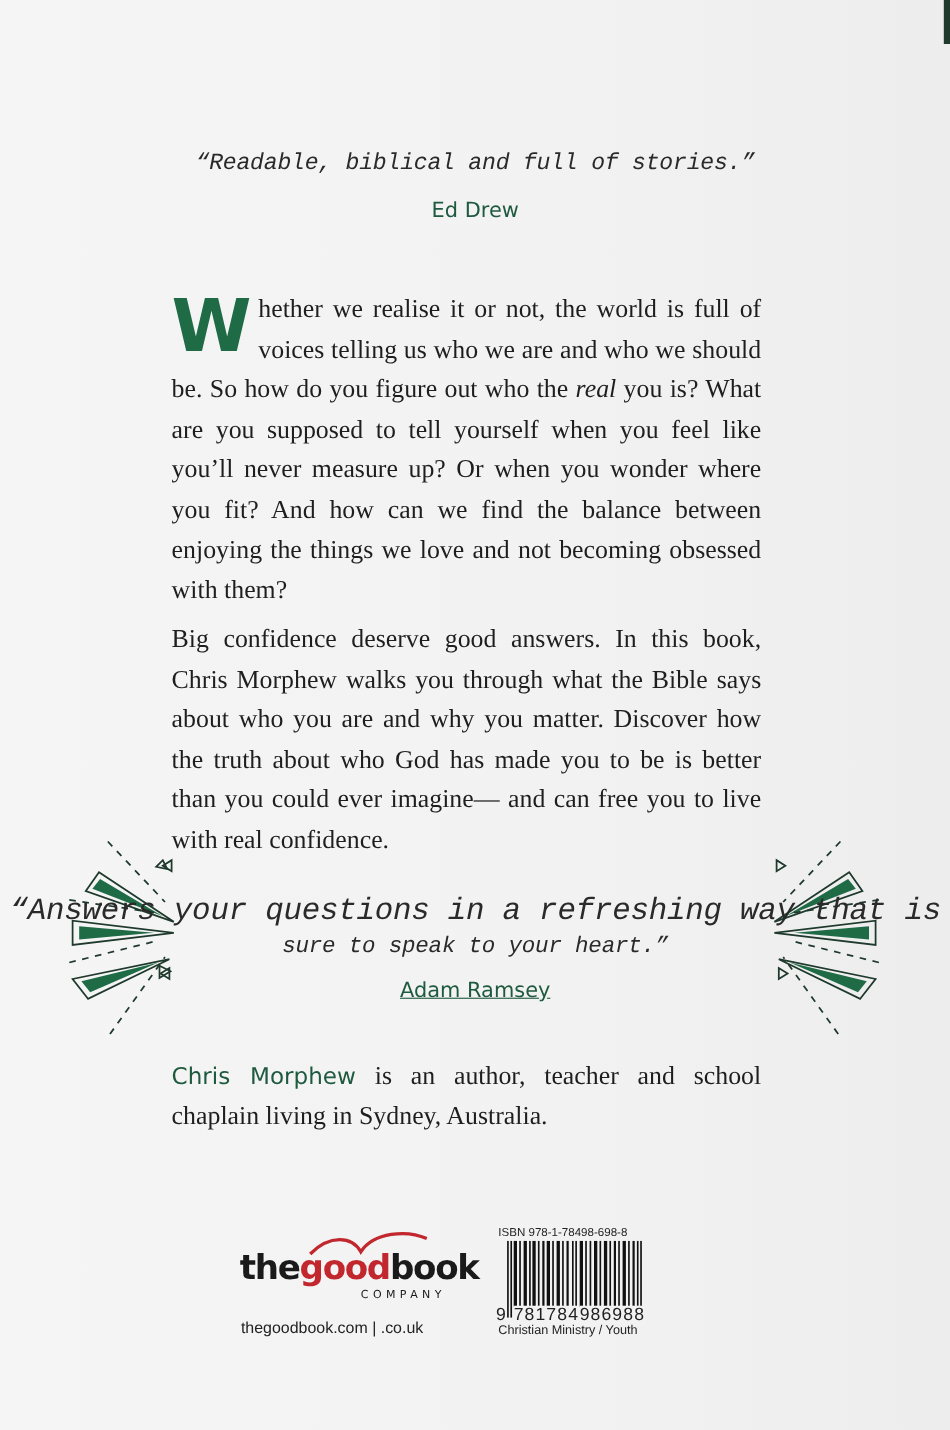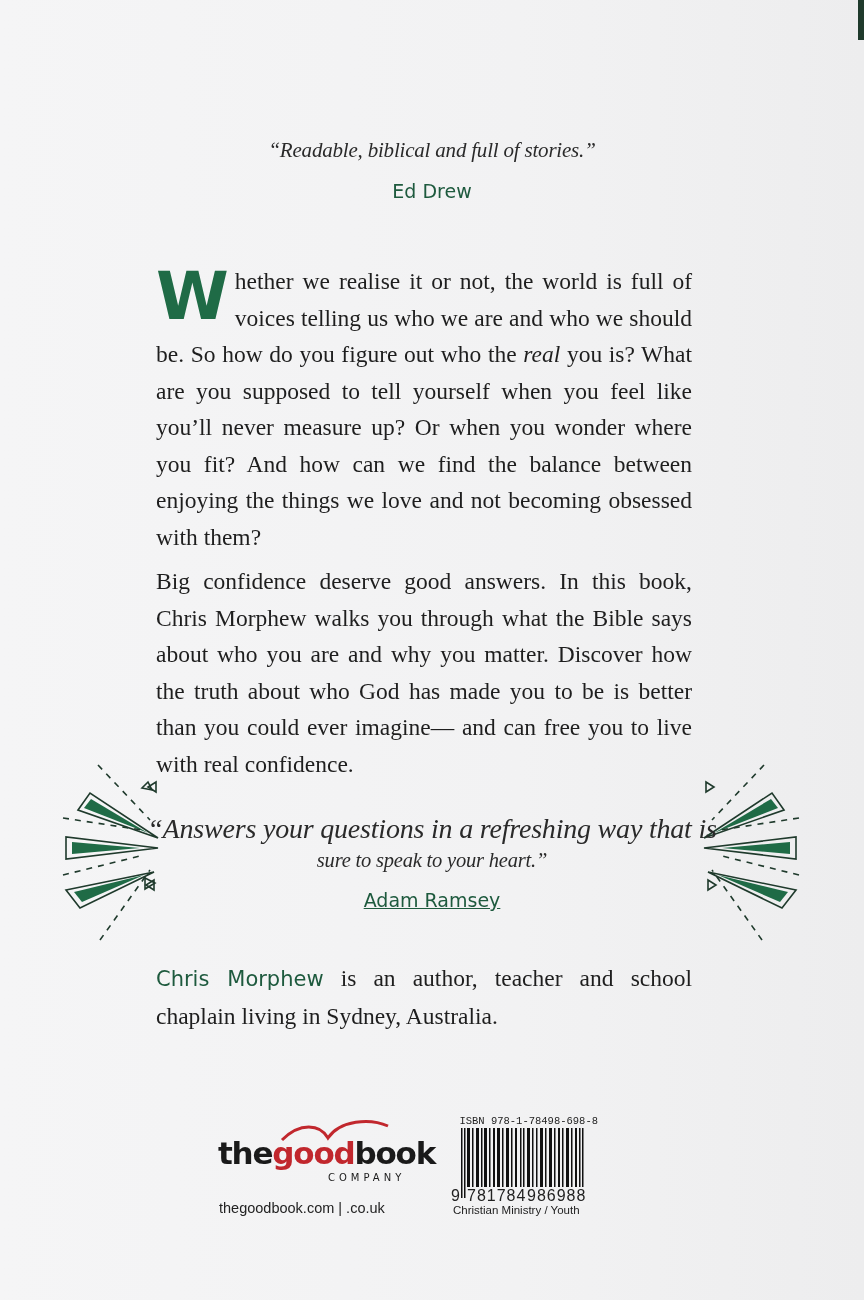--- a/index.html
+++ b/index.html
@@ -7,39 +7,39 @@
     width:864px; height:1300px; overflow:hidden;
     background:#f3f3f4;
     font-family:"DejaVu Serif", serif;
     color:#1c1c1c;
     position:relative;
   }
   .page { position:absolute; left:0; top:0; width:864px; height:1300px;
     background:linear-gradient(90deg,#f5f5f6 0%,#f2f2f3 60%,#ededee 100%); }
   .edge { position:absolute; right:0; top:0; width:6px; height:40px; background:#1f3a2c; }
   .quote { position:absolute; left:0; width:864px; text-align:center;
-    font-family:Liberation Serif, serif; font-style:italic; font-size:21px; color:#2a2a2a; letter-spacing:-0.2px; }
+    font-family:Liberation Mono, monospace; font-style:italic; font-size:21px; color:#2a2a2a; letter-spacing:-0.2px; }
   .attrib { position:absolute; left:0; width:864px; text-align:center;
     font-family:"DejaVu Sans", sans-serif; font-size:19px; color:#1e5a3e; }
   .body-text { position:absolute; left:156px; width:536px;
     font-family:"Liberation Serif", serif; font-size:23.5px; line-height:36.5px;
     text-align:justify; color:#1e1e1e; }
   .body-text p { margin:0; }
   .dropcap { float:left; font-family:"DejaVu Sans", sans-serif; font-weight:bold;
     color:#1f6b46; font-size:66px; line-height:56px; margin:6px 6px 0 0; }
   .author-name { font-family:"DejaVu Sans", sans-serif; color:#1e5a3e; font-size:21px; }
   .em { font-style:italic; }
   .burst { position:absolute; }
   .logo { position:absolute; left:218px; top:1130px; width:200px; }
   .logo-word { font-family:"DejaVu Sans", sans-serif; font-size:31px; font-weight:bold; letter-spacing:-1.2px; color:#1a1a1a; }
   .logo-word .good { color:#c1272d; }
   .logo-company { position:absolute; left:110px; top:42px; font-family:"DejaVu Sans", sans-serif; font-size:10px; letter-spacing:4px; color:#1a1a1a; }
   .logo-url { position:absolute; left:219px; top:1200px; font-family:Liberation Sans, sans-serif; font-size:14.5px; color:#222; }
   .barcode { position:absolute; left:453px; top:1115px; width:145px; }
-  .isbn { font-family:Liberation Mono, monospace; font-size:10.5px; color:#222; text-align:right; }
+  .isbn { font-family:Liberation Sans, sans-serif; font-size:10.5px; color:#222; text-align:left; }
   .bars { display:block; margin-top:1px; }
   .bc-num { position:absolute; font-family:"Liberation Sans", sans-serif; font-size:16px; color:#222; background:#f2f2f3; }
   .category { position:absolute; left:453px; top:1204px; font-family:"Liberation Sans", sans-serif; font-size:11.5px; color:#222; }
 </style>
 </head>
 <body>
 
 <div class="page">
   <div class="edge"></div>
 

